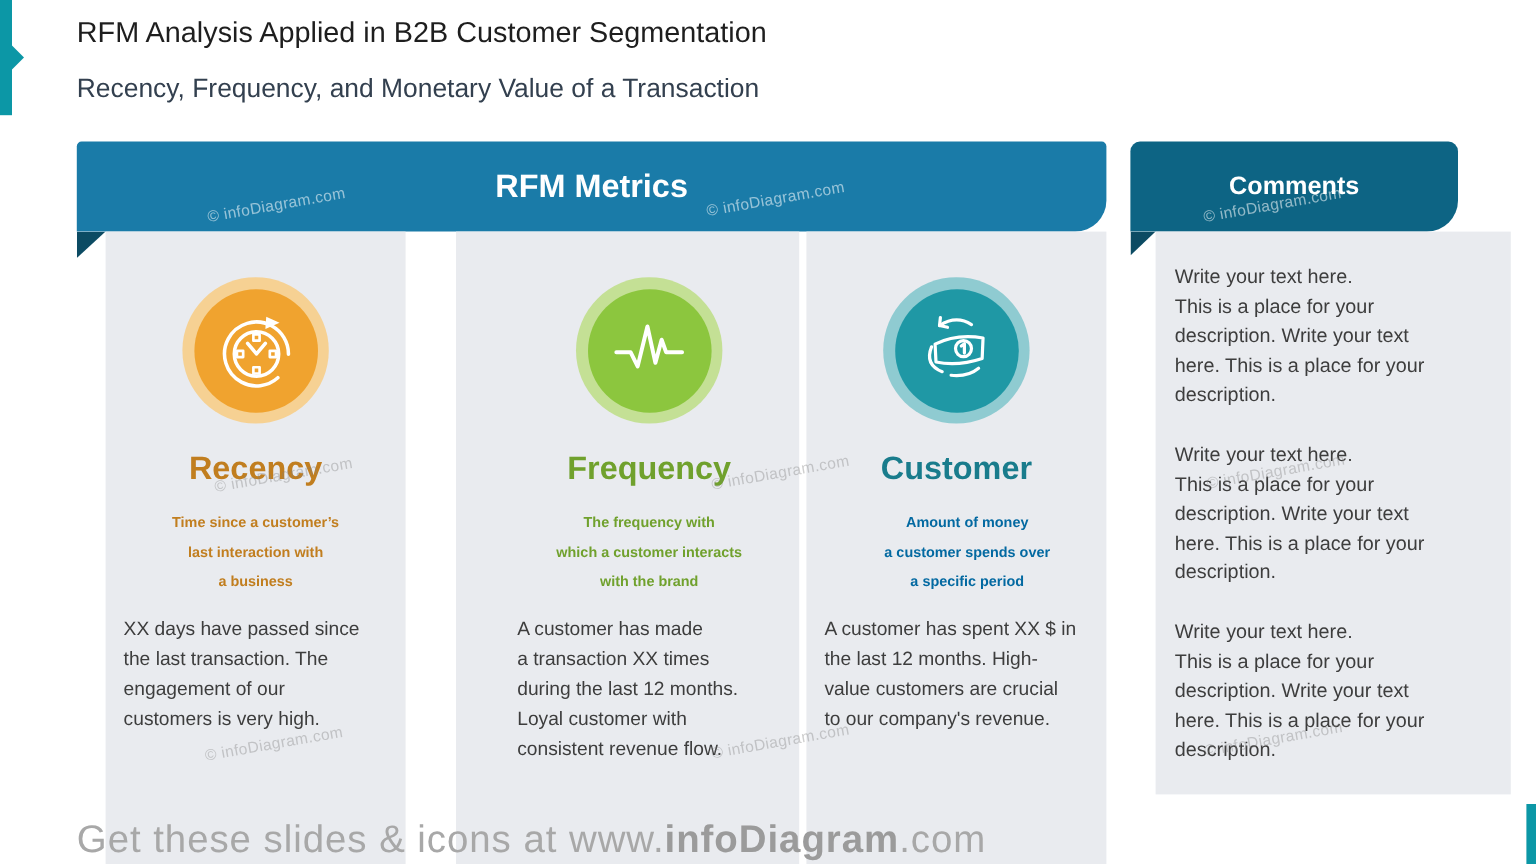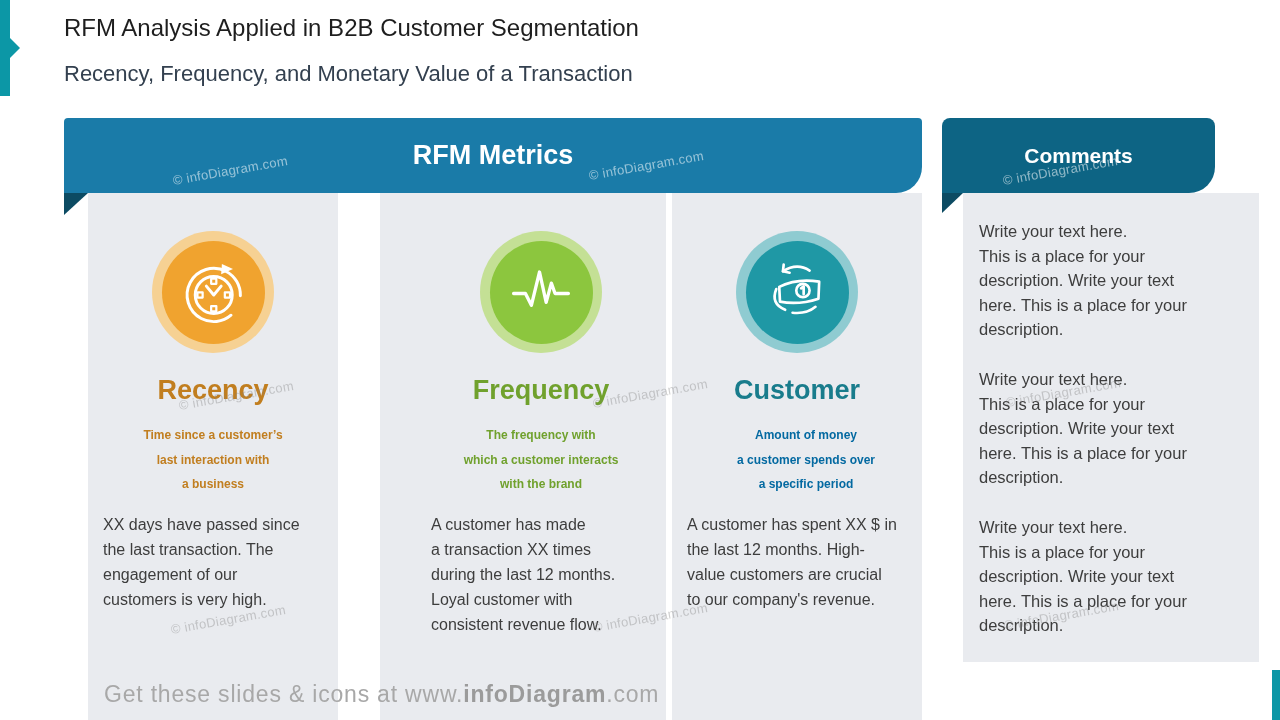--- a/index.html
+++ b/index.html
@@ -43,21 +43,21 @@
   .col-tagline{margin-top:18px;font-size:12px;font-weight:700;line-height:24.5px;white-space:pre-line;}
   .col-body{margin-top:15px;font-size:16px;line-height:25px;color:#3d3d3d;
     white-space:pre-line;text-align:left;align-self:flex-start;padding-left:15px;}
 
   
   .comments-panel{left:963px;top:193px;width:296px;height:469px;box-sizing:border-box;
     padding:26px 8px 0 16px;}
   .comment-para{margin:0 0 25px 0;font-size:16.5px;line-height:24.6px;color:#3d3d3d;white-space:pre-line;}
 
   
-  .footer{left:64px;top:681px;font-size:23px;color:#a8a8a8;letter-spacing:0.8px;margin-left:40px;}
+  .footer{left:64px;top:681px;font-size:32px;color:#a8a8a8;letter-spacing:0.8px;}
   .footer b{font-weight:700;color:#9b9b9b;}
 
   
   .accent-br{left:1272px;top:670px;width:8px;height:50px;}
 
   
   .wm{position:absolute;font-size:13px;transform:rotate(-10deg);white-space:nowrap;
     pointer-events:none;z-index:5;letter-spacing:0.3px;}
   .wm-light{color:rgba(255,255,255,0.55);}
   .wm-gray{color:rgba(128,128,128,0.38);}

